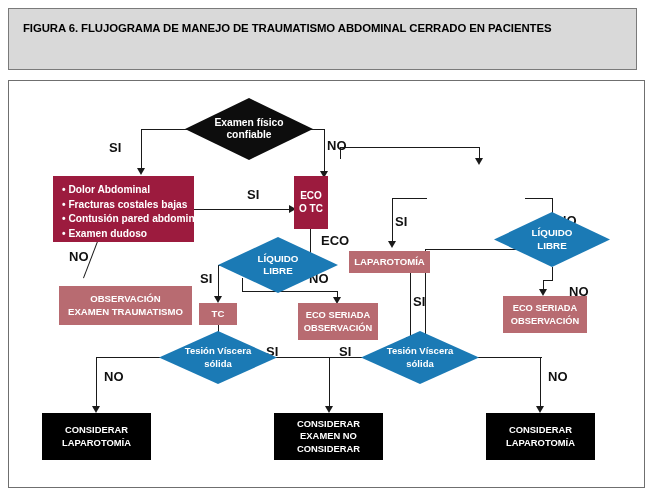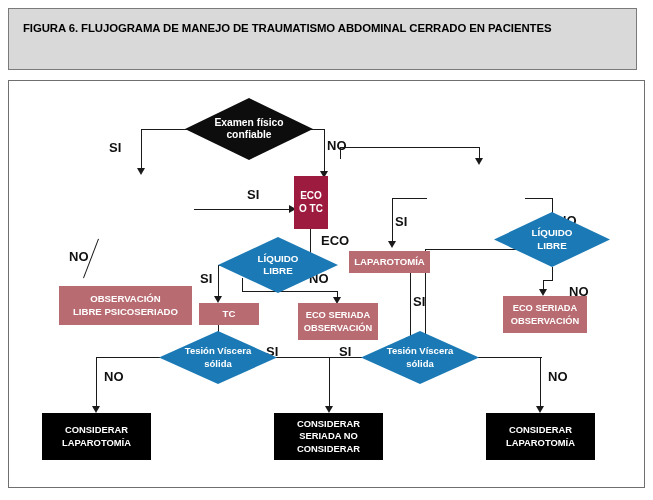--- a/index.html
+++ b/index.html
@@ -170,46 +170,52 @@
     <div class="diamond black" style="left:176px;top:17px;width:128px;height:62px;font-size:10.3px;">
       <div class="dshape"></div>
       <div class="dlabel">
         <div>
           <span>Examen físico</span><br>
           <span>confiable</span>
         </div>
       </div>
     </div>
 
+    <div class="node box-bullets" style="left:44px;top:95px;width:141px;height:66px;">
+      <span class="bl">• Dolor Abdominal</span>
+      <span class="bl">• Fracturas costales bajas</span>
+      <span class="bl">• Contusión pared abdominal</span>
+      <span class="bl">• Examen dudoso</span>
+    </div>
 
     <div class="node box box-rose" style="left:50px;top:205px;width:133px;height:39px;font-size:9.6px;">
       <div>
         <span>OBSERVACIÓN</span><br>
-        <span>LIBRE PSICOSERIADO</span>
+        <span>EXAMEN TRAUMATISMO</span>
       </div>
     </div>
 
     <div class="node box box-crimson" style="left:285px;top:95px;width:34px;height:53px;font-size:10px;">
       <div>
         <span>ECO</span><br>
         <span>O TC</span>
       </div>
     </div>
 
     <div class="diamond" style="left:209px;top:156px;width:120px;height:56px;font-size:9.8px;">
       <div class="dshape"></div>
       <div class="dlabel">
         <div>
           <span>LÍQUIDO</span><br>
           <span>LIBRE</span>
         </div>
       </div>
     </div>
 
-    <div class="node box box-rose" style="left:190px;top:222px;width:60px;height:22px;font-size:9.6px;">
+    <div class="node box box-rose" style="left:190px;top:222px;width:38px;height:22px;font-size:9.6px;">
       <span>TC</span>
     </div>
 
     <div class="node box box-rose" style="left:289px;top:222px;width:80px;height:37px;font-size:9.3px;">
       <div>
         <span>ECO SERIADA</span><br>
         <span>OBSERVACIÓN</span>
       </div>
     </div>
 
@@ -258,21 +264,21 @@
     <div class="node box box-black" style="left:33px;top:332px;width:109px;height:47px;font-size:9.4px;">
       <div>
         <span>CONSIDERAR</span><br>
         <span>LAPAROTOMÍA</span>
       </div>
     </div>
 
     <div class="node box box-black" style="left:265px;top:332px;width:109px;height:47px;font-size:9.4px;">
       <div>
         <span>CONSIDERAR</span><br>
-        <span>SERIADA NO</span><br>
+        <span>EXAMEN NO</span><br>
         <span>CONSIDERAR</span>
       </div>
     </div>
 
     <div class="node box box-black" style="left:477px;top:332px;width:109px;height:47px;font-size:9.4px;">
       <div>
         <span>CONSIDERAR</span><br>
         <span>LAPAROTOMÍA</span>
       </div>
     </div>

